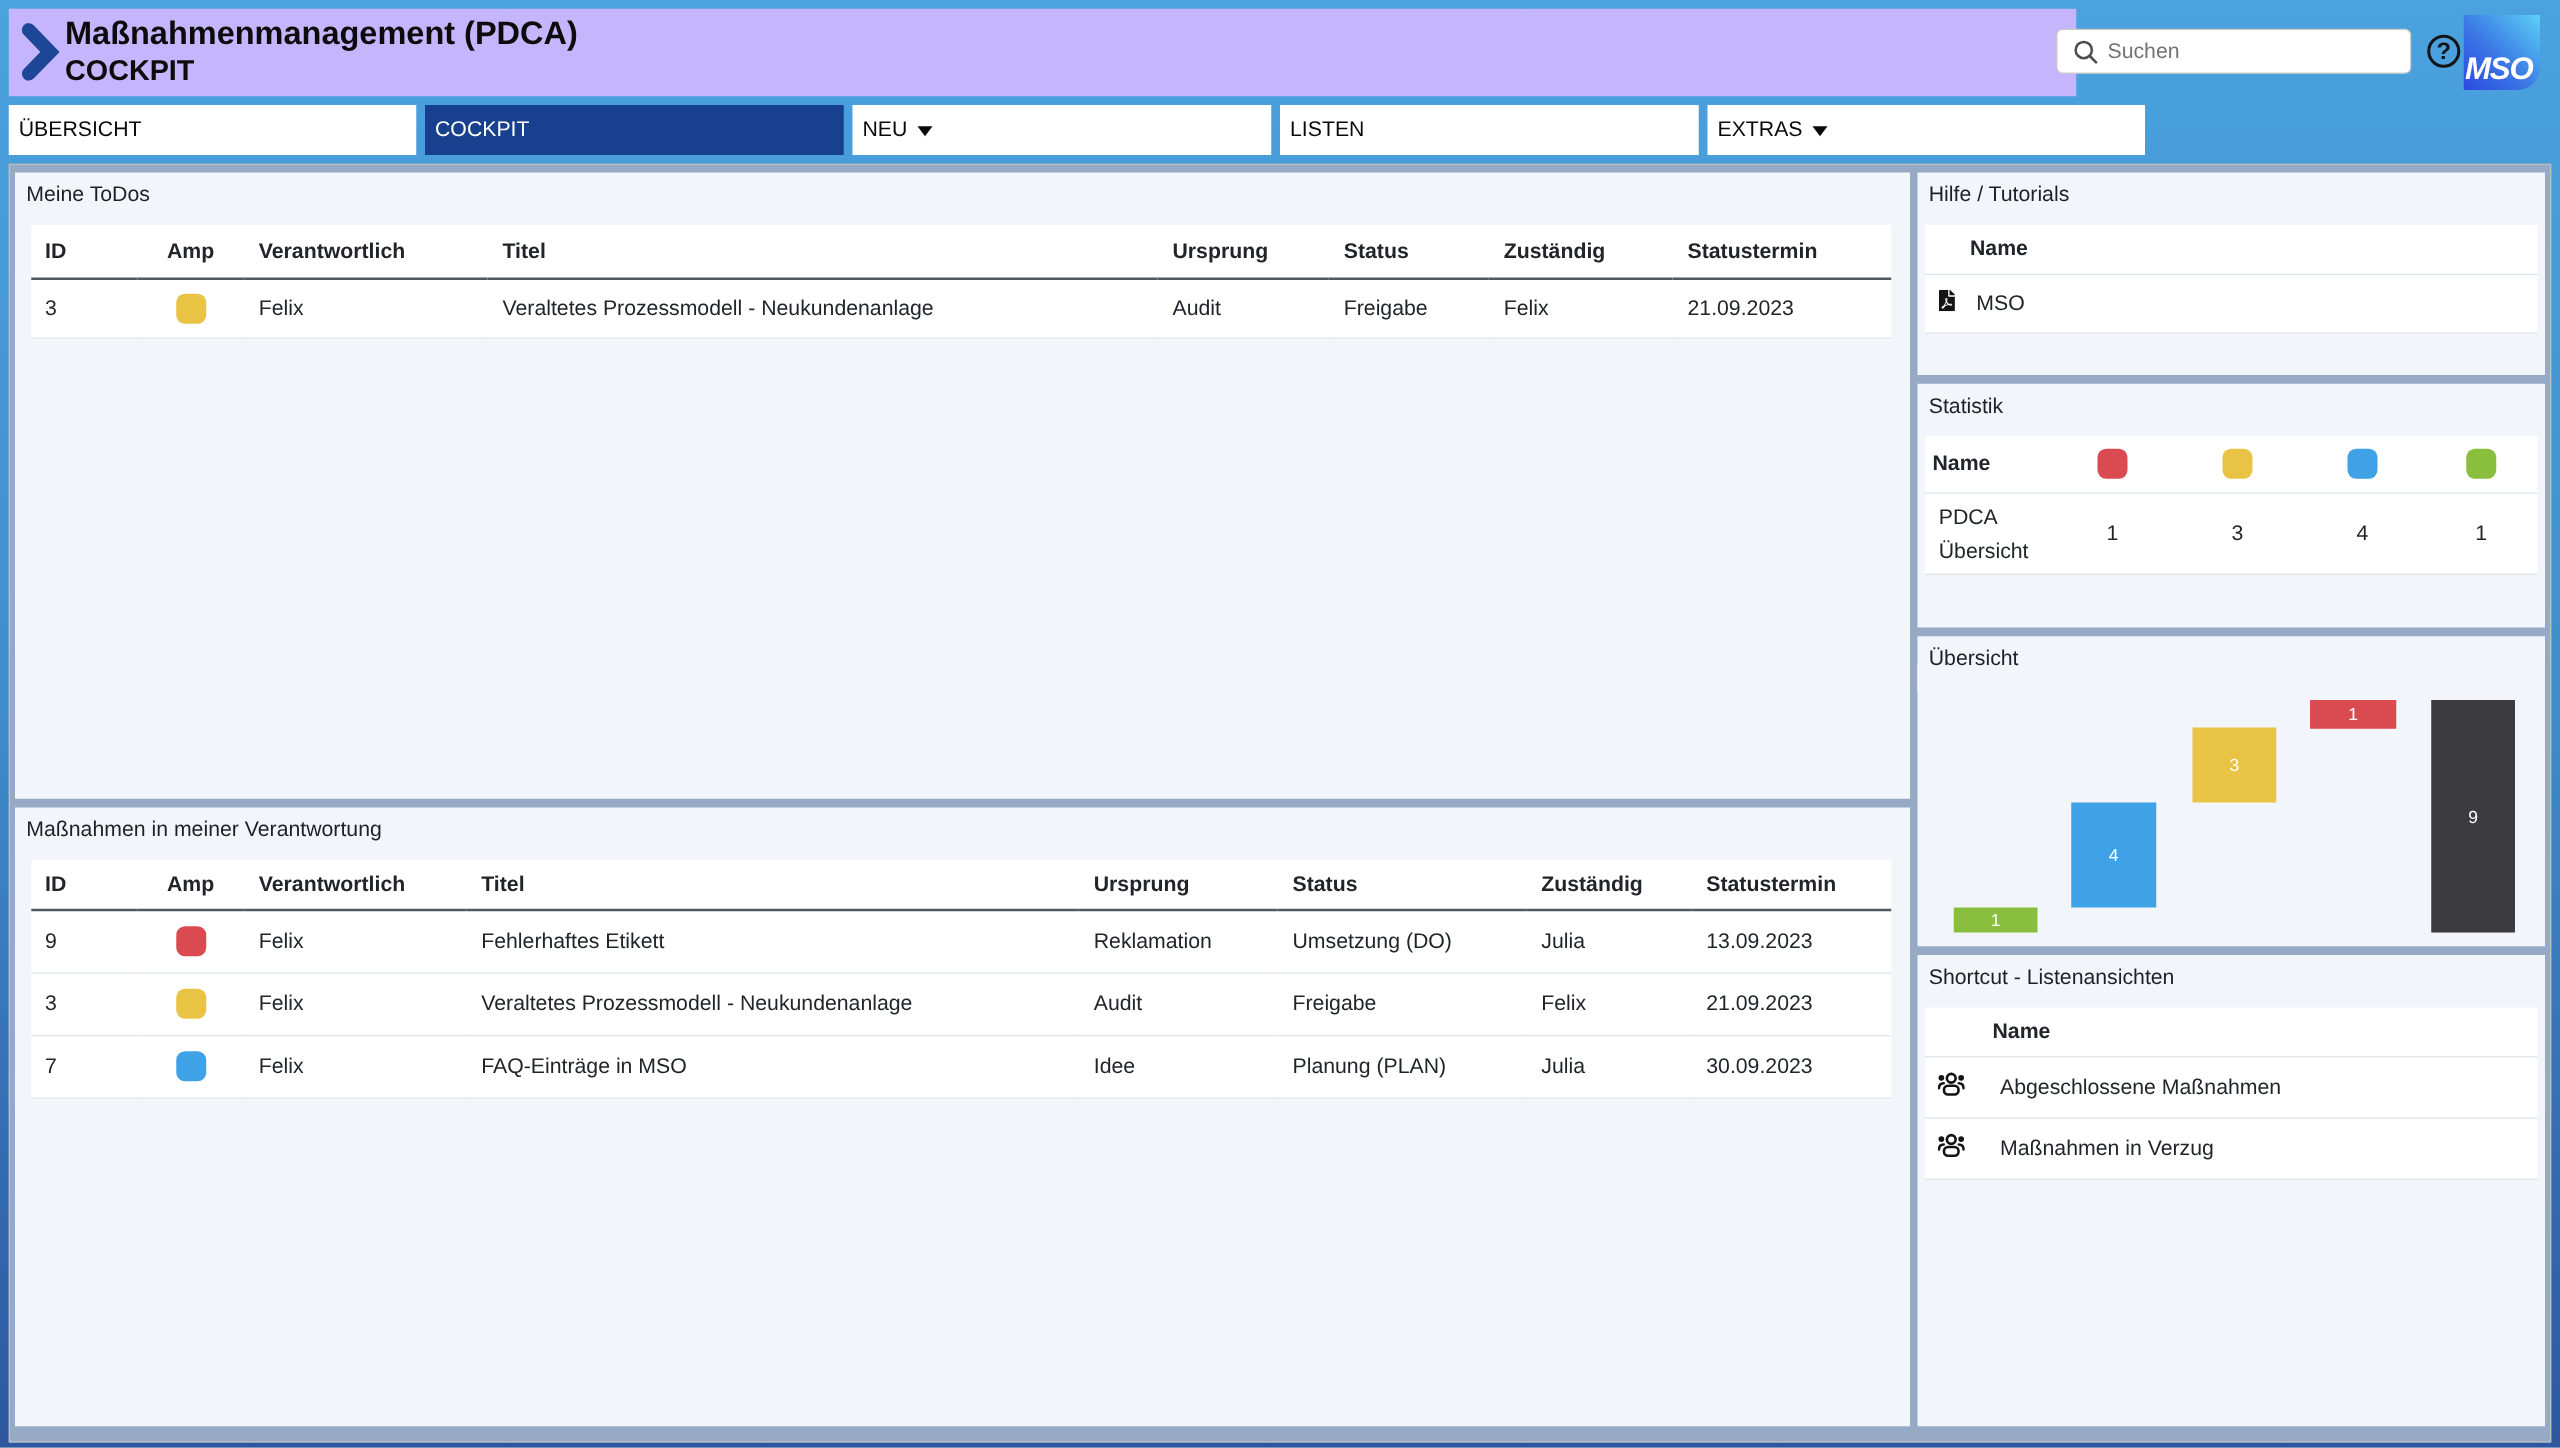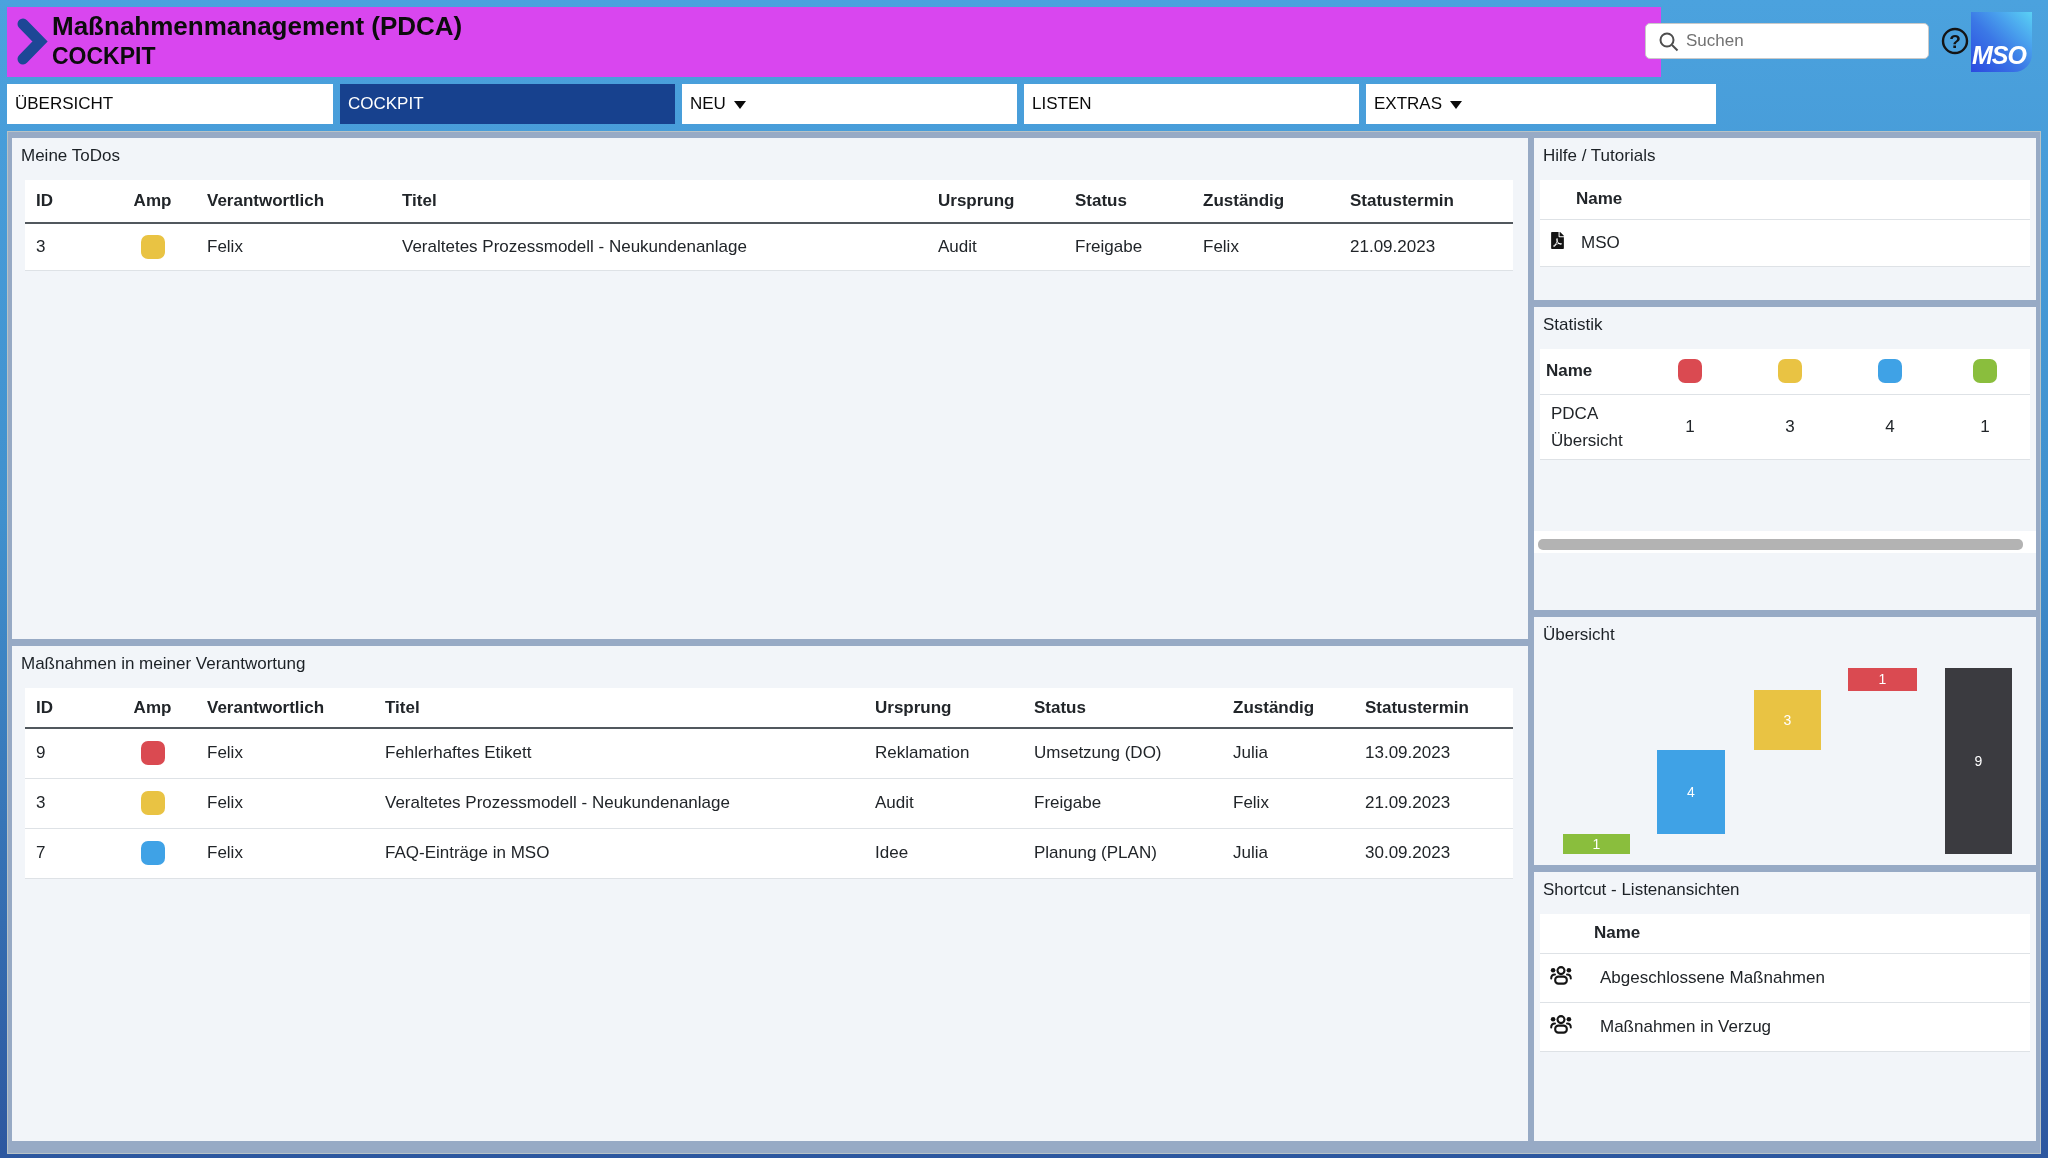--- a/index.html
+++ b/index.html
@@ -7,21 +7,21 @@
 html,body { width:2048px; height:1158px; overflow:hidden; }
 body {
   font-family:"Liberation Sans", sans-serif;
   background:linear-gradient(180deg,#4ba2de 0%,#4090cd 45%,#2d579f 100%);
   position:relative;
   color:#212529;
 }
 
 .hdr {
   position:absolute; left:7px; top:7px; width:1654px; height:70px;
-  background:#d946ef;
+  background:#c4b5fd;
 }
 .chev { position:absolute; left:9px; top:11px; }
 .htitle { position:absolute; left:45px; top:4px; font-size:26px; font-weight:bold; color:#0c0c0c; }
 .hsub   { position:absolute; left:45px; top:36px; font-size:23px; font-weight:bold; color:#0c0c0c; }
 .search {
   position:absolute; left:1638px; top:16px; width:284px; height:36px;
   border:1px solid #c9c9c9; border-radius:5px; background:#fff;
 }
 .search svg { position:absolute; left:12px; top:7px; }
 .search .ph { position:absolute; left:40px; top:7px; font-size:17px; color:#727272; }
@@ -230,21 +230,21 @@
           <td style="padding:0 0 0 11px;">
             <svg width="13" height="17" viewBox="0 0 384 512">
                   <path fill="#141414" d="M181.9 256.1c-5-16-4.9-46.9-2-46.9 8.4 0 7.6 36.9 2 46.9zm-1.7 47.2c-7.7 20.2-17.3 43.3-28.4 62.7 18.3-7 39-17.2 62.9-21.9-12.7-9.6-24.9-23.4-34.5-40.8zM86.1 428.1c0 .8 13.2-5.4 34.9-40.2-6.7 6.3-29.1 24.5-34.9 40.2zM248 160h136v328c0 13.3-10.7 24-24 24H24c-13.3 0-24-10.7-24-24V24C0 10.7 10.7 0 24 0h200v136c0 13.2 10.8 24 24 24zm-8 171.8c-20-12.2-33.3-29-42.7-53.8 4.5-18.5 11.6-46.6 6.2-64.2-4.7-29.4-42.4-26.5-47.8-6.8-5 18.3-.4 44.1 8.1 77-11.6 27.6-28.7 64.6-40.8 85.8-.1 0-.1.1-.2.1-27.1 13.9-73.6 44.5-54.5 68 5.6 6.9 16 10 21.5 10 17.9 0 35.7-18 61.1-61.8 25.8-8.5 54.1-19.1 79-23.2 21.7 11.8 47.1 19.5 64 19.5 29.2 0 31.2-32 19.7-43.4-13.9-13.6-54.3-9.7-73.6-7.2zM377 105L279 7c-4.5-4.5-10.6-7-17-7h-6v128h128v-6.1c0-6.3-2.5-12.4-7-16.9zm-74.1 255.3c4.1-2.7-2.5-11.9-42.8-9 37.1 15.8 42.8 9 42.8 9z"></path>
                 </svg>
           </td>
           <td style="padding-left:5px">MSO</td>
         </tr>
       </tbody>
         </table>
     </div>
-    <div class="panel" style="height:303px;">
+    <div class="panel" style="height:195px;">
       <div class="ptitle">Statistik</div>
       <table class="rt" style="margin-top:14px;">
         <colgroup>
             <col style="width:100px">
             <col style="width:100px">
             <col style="width:100px">
             <col style="width:100px">
             <col style="width:90px">
           </colgroup>
         <tbody>

